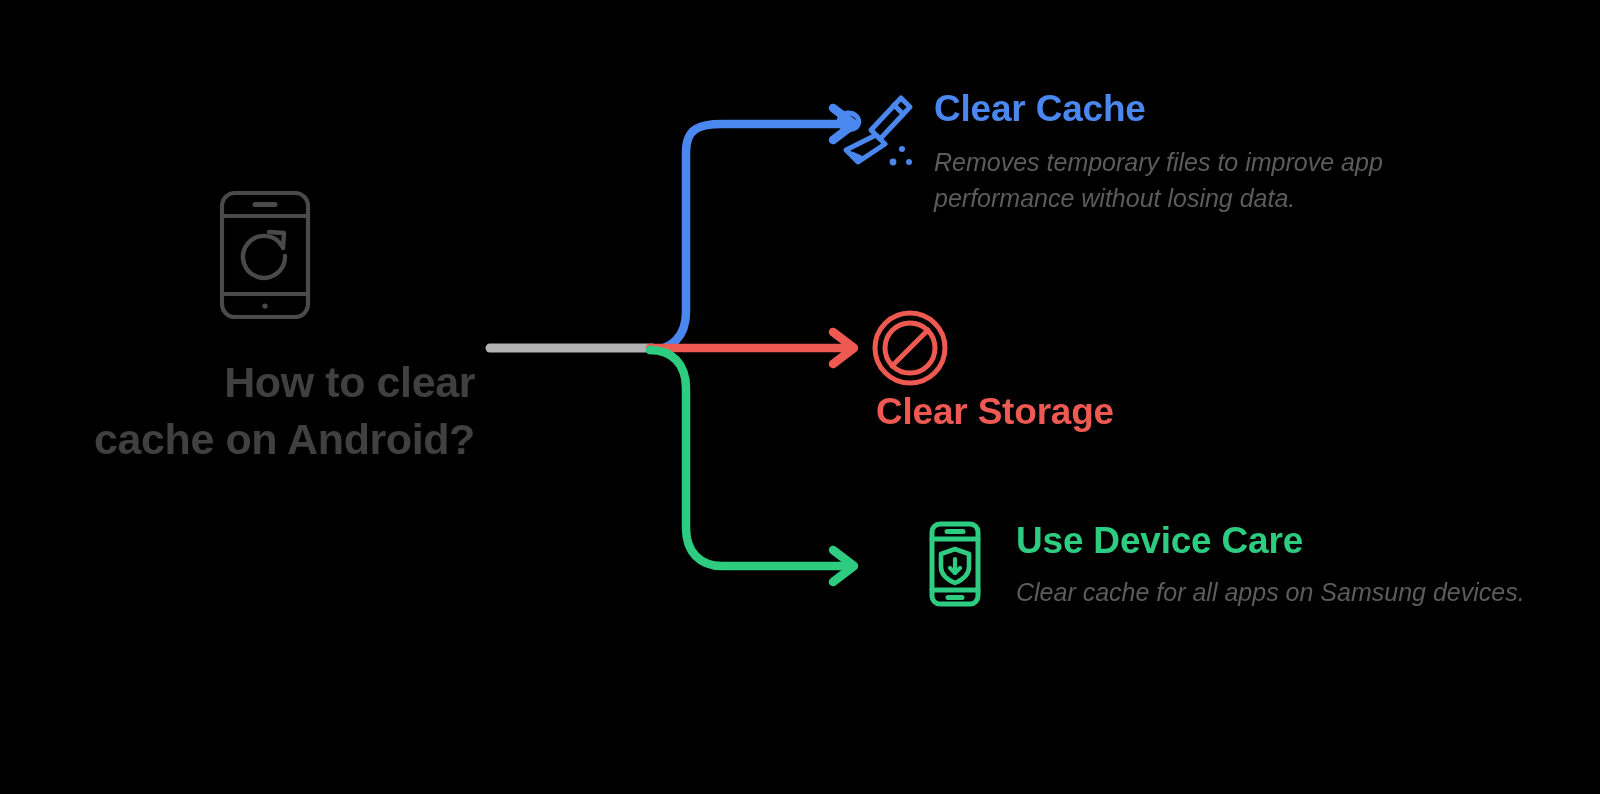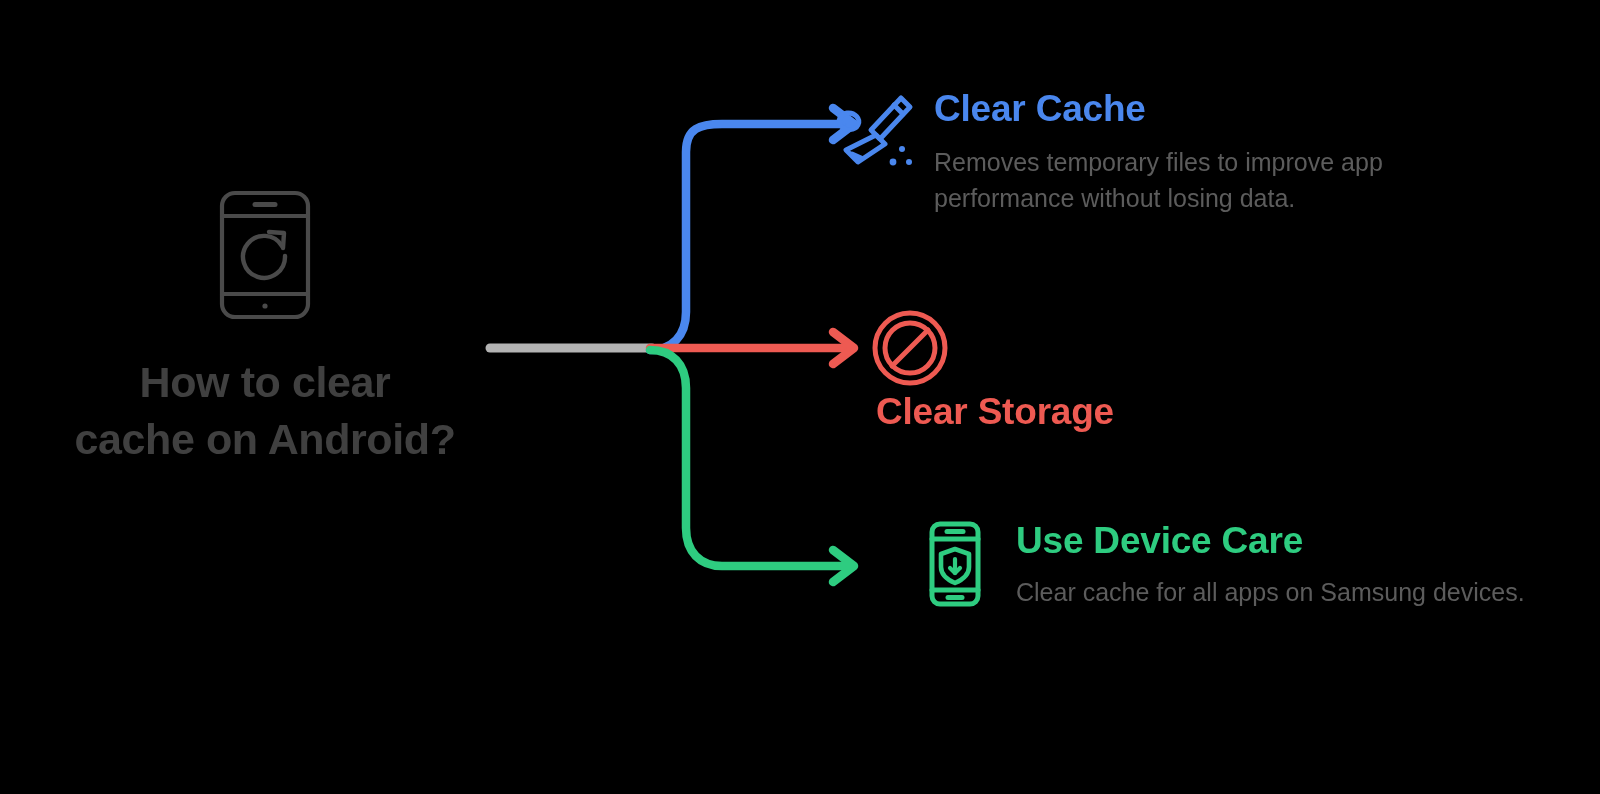--- a/index.html
+++ b/index.html
@@ -17,21 +17,21 @@
     height:794px;
     background:#000;
   }
 
   
   #left-block {
     position:absolute;
     left:55px;
     top:190px;
     width:420px;
-    text-align:center;
+    text-align:right;
   }
   #phone-icon-wrap {
     display:block;
     margin:0 auto 34px auto;
     width:92px;
     height:130px;
   }
   #main-heading {
     font-size:43px;
     font-weight:bold;
@@ -79,20 +79,21 @@
     line-height:1.12;
     letter-spacing:-0.2px;
     margin-bottom:16px;
   }
   .branch-desc {
     font-size:25px;
     font-weight:normal;
     line-height:1.42;
     color:#5c5c5c;
     max-width:545px;
+    font-style:italic;
   }
   #row-storage .branch-title { margin-bottom:14px; }
   #row-care .branch-title    { margin-bottom:14px; }
 </style>
 </head>
 <body>
 
 <div id="stage">
 
   <div id="left-block">

